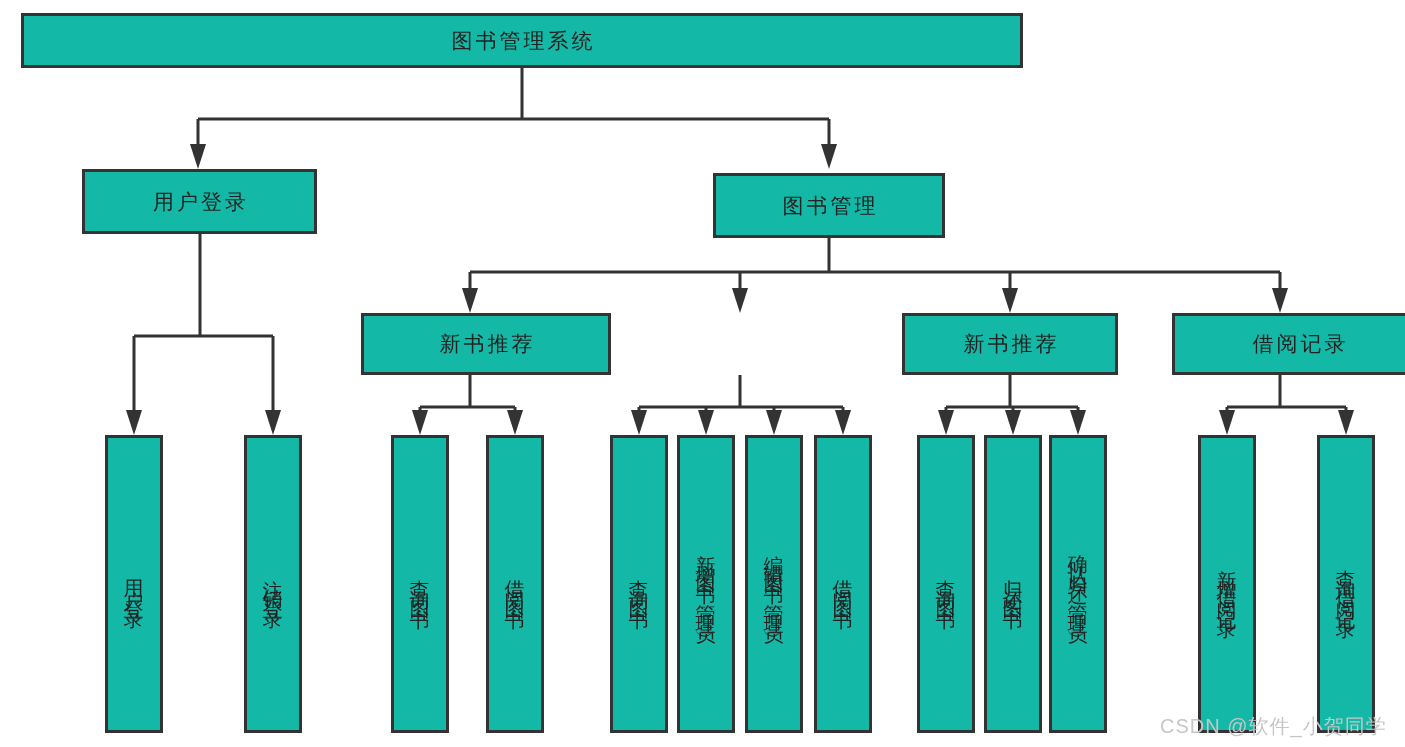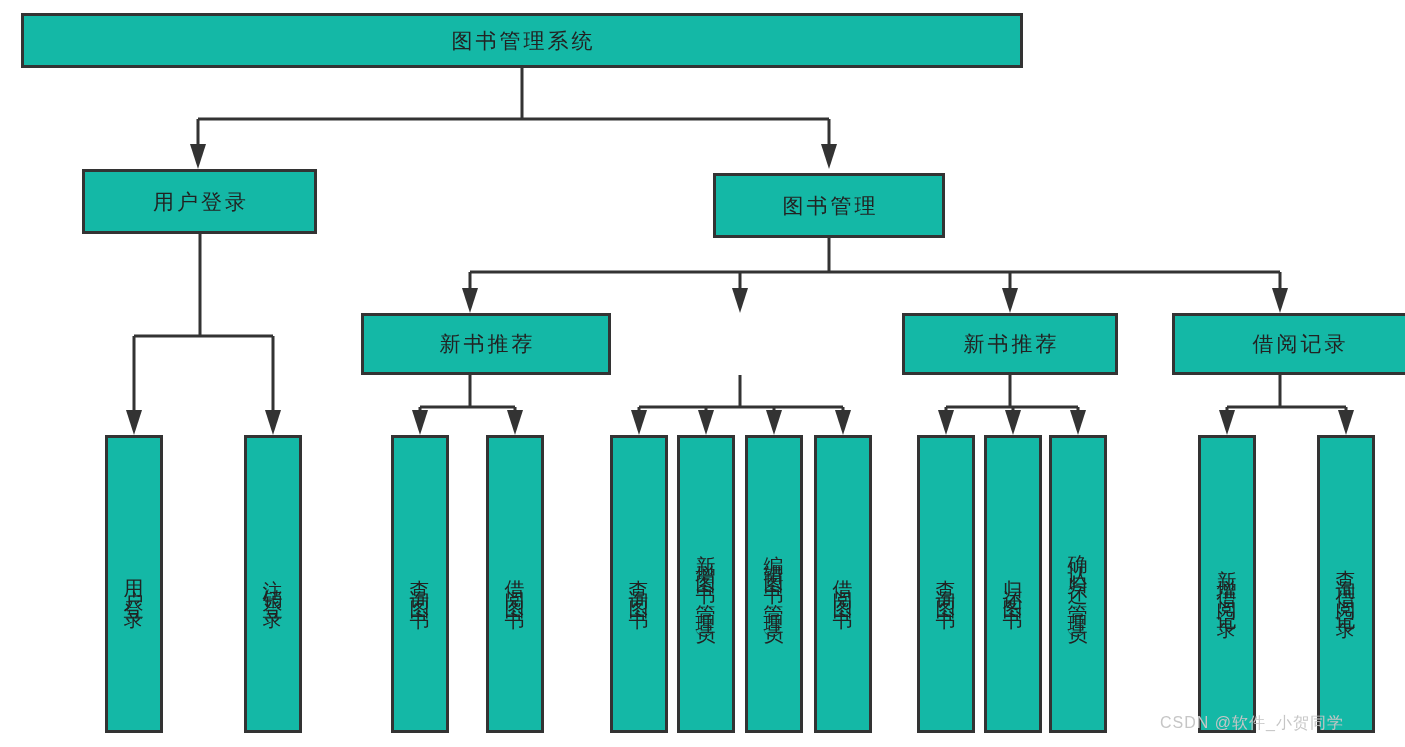--- a/index.html
+++ b/index.html
@@ -59,21 +59,21 @@
   #l-borrow2     { left: 814px; }
   #l-query3      { left: 917px; }
   #l-return      { left: 984px; }
   #l-confirm     { left: 1049px; }
   #l-add-rec     { left: 1198px; }
   #l-query-rec   { left: 1317px; }
   .watermark {
     position: absolute;
     left: 1160px;
     top: 713px;
-    font-size: 16px;
+    font-size: 20px;
     color: #c6c6c6;
     white-space: nowrap;
     z-index: 3;
     letter-spacing: 1px;
   }
 </style>
 </head>
 <body>
 
 <div class="canvas">

